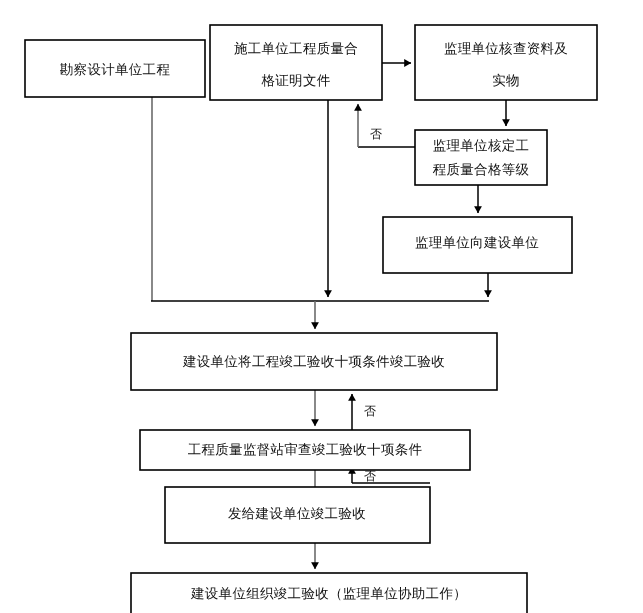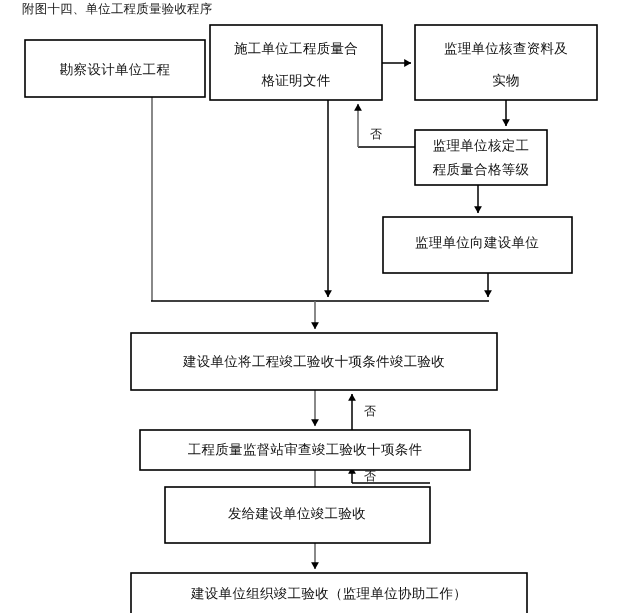--- a/index.html
+++ b/index.html
@@ -65,21 +65,20 @@
     fill: #111111;
     text-anchor: start;
     dominant-baseline: middle;
   }
 </style>
 </head>
 <body>
 
 <div id="chart-root">
 
-  <div id="chart-title">附图十四、单位工程质量验收程序</div>
 
   <svg class="flow" viewBox="0 0 643 613">
     <defs>
       <marker id="arrowDown" markerWidth="9" markerHeight="9" refX="4.5" refY="7.6" orient="0" markerUnits="userSpaceOnUse">
         <path d="M0.6,0.8 L4.5,7.8 L8.4,0.8 Z" fill="#000000"></path>
       </marker>
       <marker id="arrowUp" markerWidth="9" markerHeight="9" refX="4.5" refY="1.2" orient="0" markerUnits="userSpaceOnUse">
         <path d="M0.6,8.0 L4.5,1.0 L8.4,8.0 Z" fill="#000000"></path>
       </marker>
       <marker id="arrowRight" markerWidth="9" markerHeight="9" refX="7.6" refY="4.5" orient="0" markerUnits="userSpaceOnUse">

